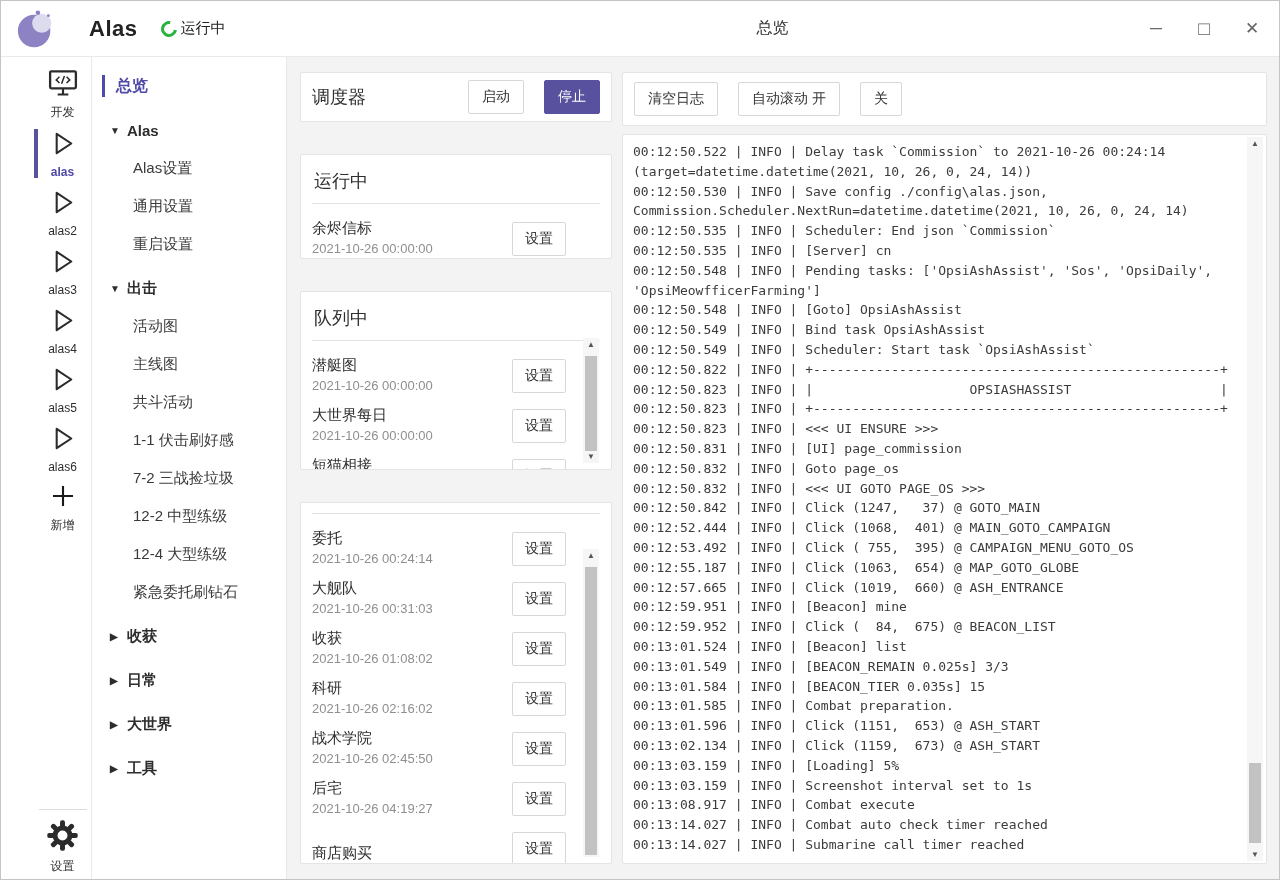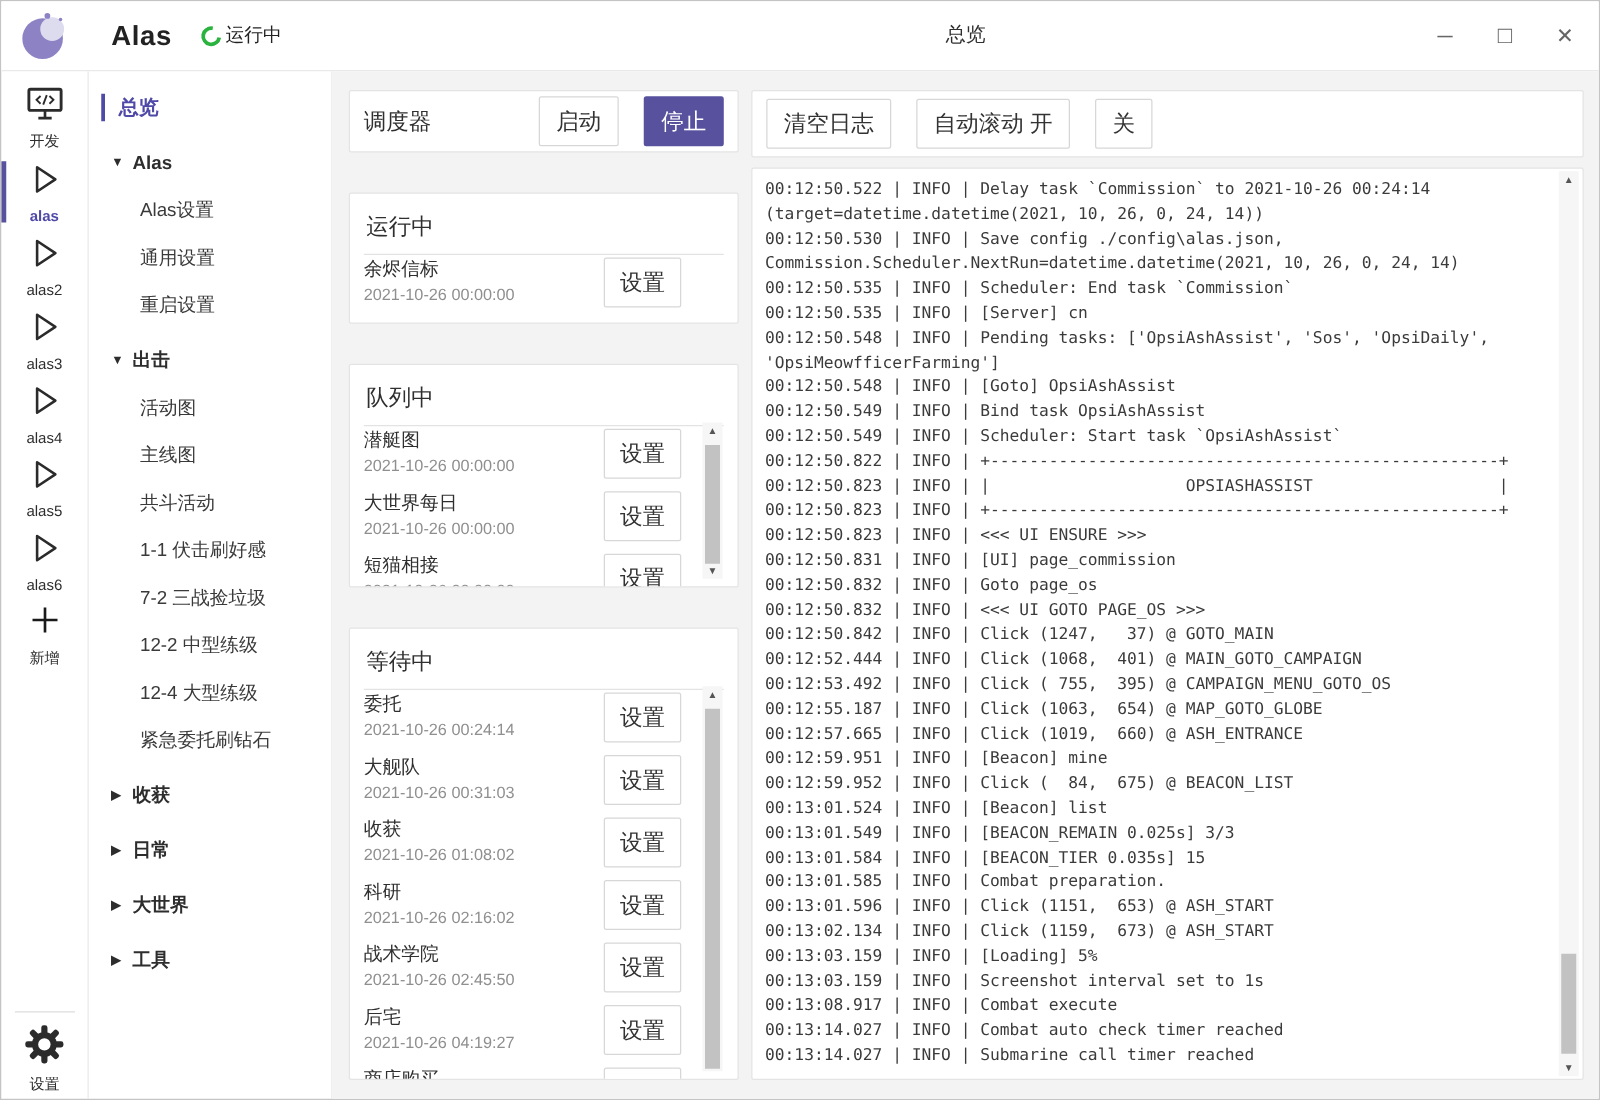--- a/index.html
+++ b/index.html
@@ -23,21 +23,21 @@
   .status-label{margin-left:3px;font-size:15px;color:#222;}
   .page-title{position:absolute;left:265px;right:0;text-align:center;font-size:16px;color:#2f2f2f;pointer-events:none;}
   .win-controls{position:absolute;right:16px;top:0;height:100%;display:flex;align-items:center;gap:26px;}
   .win-btn{width:22px;text-align:center;font-size:17px;color:#666;cursor:pointer;line-height:1;}
   .win-btn.max{font-size:19px;}
 
   
   .app-body{display:flex;height:823px;}
 
   
-  .nav-rail{width:70px;border-right:1px solid #e9e9e9;display:flex;flex-direction:column;padding-top:8px;}
+  .nav-rail{width:58px;border-right:1px solid #e9e9e9;display:flex;flex-direction:column;padding-top:8px;margin-left:33px;}
   .rail-item{width:100%;height:59px;display:flex;flex-direction:column;align-items:center;justify-content:center;gap:2px;position:relative;cursor:pointer;}
   .rail-label{font-size:12px;color:#2d2d2d;}
   .rail-item.selected::before{content:'';position:absolute;left:0;top:5px;bottom:5px;width:4px;background:var(--accent);}
   .rail-item.selected .rail-label{color:var(--accent-text);font-weight:bold;}
   .rail-spacer{flex:1;}
   .rail-divider{width:48px;height:1px;background:#ddd;margin:4px auto;}
   .rail-settings{height:66px;}
 
   
   .menu-sidebar{width:195px;border-right:1px solid #e9e9e9;padding-top:10px;overflow:hidden;}
@@ -49,31 +49,31 @@
   .menu-entry.selected{font-weight:bold;font-size:16px;color:var(--accent-text);margin-bottom:5px;}
   .menu-entry.selected::before{content:'';position:absolute;left:10px;top:8px;bottom:8px;width:3px;background:var(--accent-text);}
 
   
   .main-area{flex:1;background:#f3f3f4;padding:15px 12px 16px 13px;display:flex;gap:10px;overflow:hidden;}
   .card{background:#fff;border:1px solid var(--border);border-radius:2px;}
 
   .mid-col{width:312px;flex:0 0 auto;display:flex;flex-direction:column;gap:32px;}
   .scheduler-card{height:54px;display:flex;align-items:center;padding:0 11px;}
   .panel-title{font-size:18px;color:#2f2f2f;flex:1;}
-  .btn{border:1px solid #d7d7d7;background:#fff;color:#333;font-size:18px;padding:7px 13px;cursor:pointer;border-radius:2px;font-family:inherit;white-space:nowrap;}
+  .btn{border:1px solid #d7d7d7;background:#fff;color:#333;font-size:14px;padding:7px 13px;cursor:pointer;border-radius:2px;font-family:inherit;white-space:nowrap;}
   .btn.primary{background:var(--accent);border-color:var(--accent);color:#fff;}
   .btn + .btn{margin-left:20px;}
 
   .task-card{padding:10px 11px;position:relative;overflow:hidden;}
   .card-title{font-size:18px;color:#2f2f2f;padding:4px 0 10px 2px;}
   .card-divider{height:1px;background:#e3e3e3;margin-bottom:2px;}
   .task-card.queue{height:192px;}
   .task-card.waiting{height:392px;}
   .task-list{padding-right:34px;}
-  .task-row{height:50px;display:flex;align-items:flex-start;justify-content:space-between;}
+  .task-row{height:50px;display:flex;align-items:flex-end;justify-content:space-between;}
   .task-info{display:flex;flex-direction:column;gap:3px;}
   .task-name{font-size:15px;color:#2f2f2f;}
   .task-time{font-size:13px;color:#8f8f8f;}
   .setting-btn{padding:7px 12px;}
 
   
   .vscroll{position:absolute;width:16px;background:#f6f6f6;display:flex;flex-direction:column;align-items:center;justify-content:space-between;cursor:pointer;}
   .vscroll .arrow{height:13px;font-size:8px;color:#555;line-height:13px;user-select:none;}
   .vscroll .thumb{position:absolute;left:2px;right:2px;background:#c2c2c2;}
   .task-card .vscroll{top:46px;bottom:6px;right:12px;}
@@ -376,21 +376,20 @@
               </div>
             </div>
           <div class="vscroll">
             <div class="arrow">▲</div>
             <div class="thumb"></div>
             <div class="arrow">▼</div>
           </div>
         </div>
 
         <div class="card task-card waiting">
-          <div class="card-title">等待中</div>
           <div class="card-divider"></div>
           <div class="task-list">
 
               <div class="task-row">
                 <div class="task-info">
                   <div class="task-name">委托</div>
                   <div class="task-time">2021-10-26 00:24:14</div>
                 </div>
                 <button class="btn setting-btn">设置</button>
               </div>
@@ -461,21 +460,21 @@
           <div>
 
               <div class="log-line">00:12:50.522 | INFO | Delay task `Commission` to 2021-10-26 00:24:14</div>
 
               <div class="log-line">(target=datetime.datetime(2021, 10, 26, 0, 24, 14))</div>
 
               <div class="log-line">00:12:50.530 | INFO | Save config ./config\alas.json,</div>
 
               <div class="log-line">Commission.Scheduler.NextRun=datetime.datetime(2021, 10, 26, 0, 24, 14)</div>
 
-              <div class="log-line">00:12:50.535 | INFO | Scheduler: End task `Commission`</div>
+              <div class="log-line">00:12:50.535 | INFO | Scheduler: End json `Commission`</div>
 
               <div class="log-line">00:12:50.535 | INFO | [Server] cn</div>
 
               <div class="log-line">00:12:50.548 | INFO | Pending tasks: ['OpsiAshAssist', 'Sos', 'OpsiDaily',</div>
 
               <div class="log-line">'OpsiMeowfficerFarming']</div>
 
               <div class="log-line">00:12:50.548 | INFO | [Goto] OpsiAshAssist</div>
 
               <div class="log-line">00:12:50.549 | INFO | Bind task OpsiAshAssist</div>

